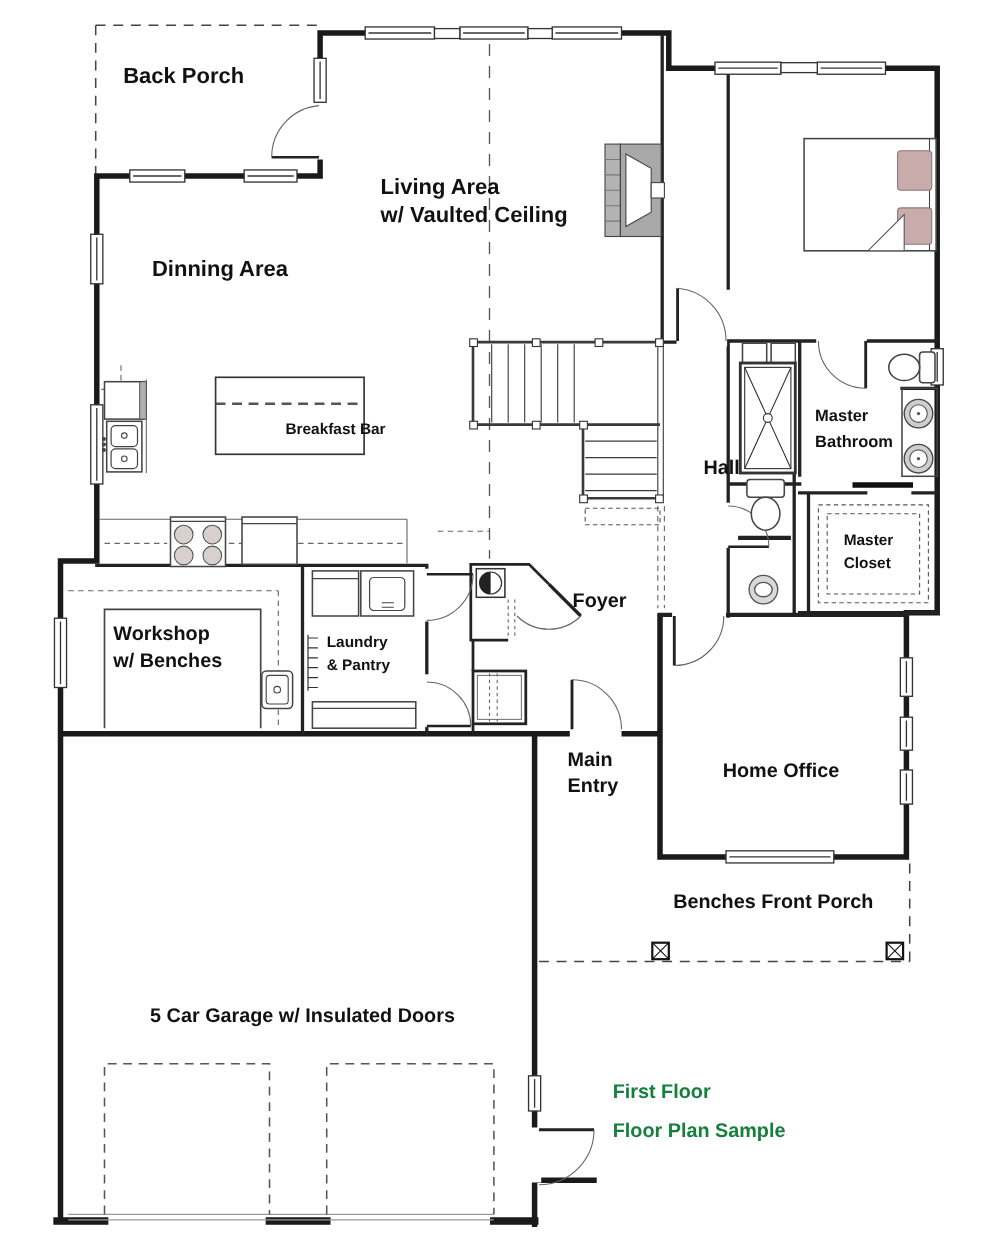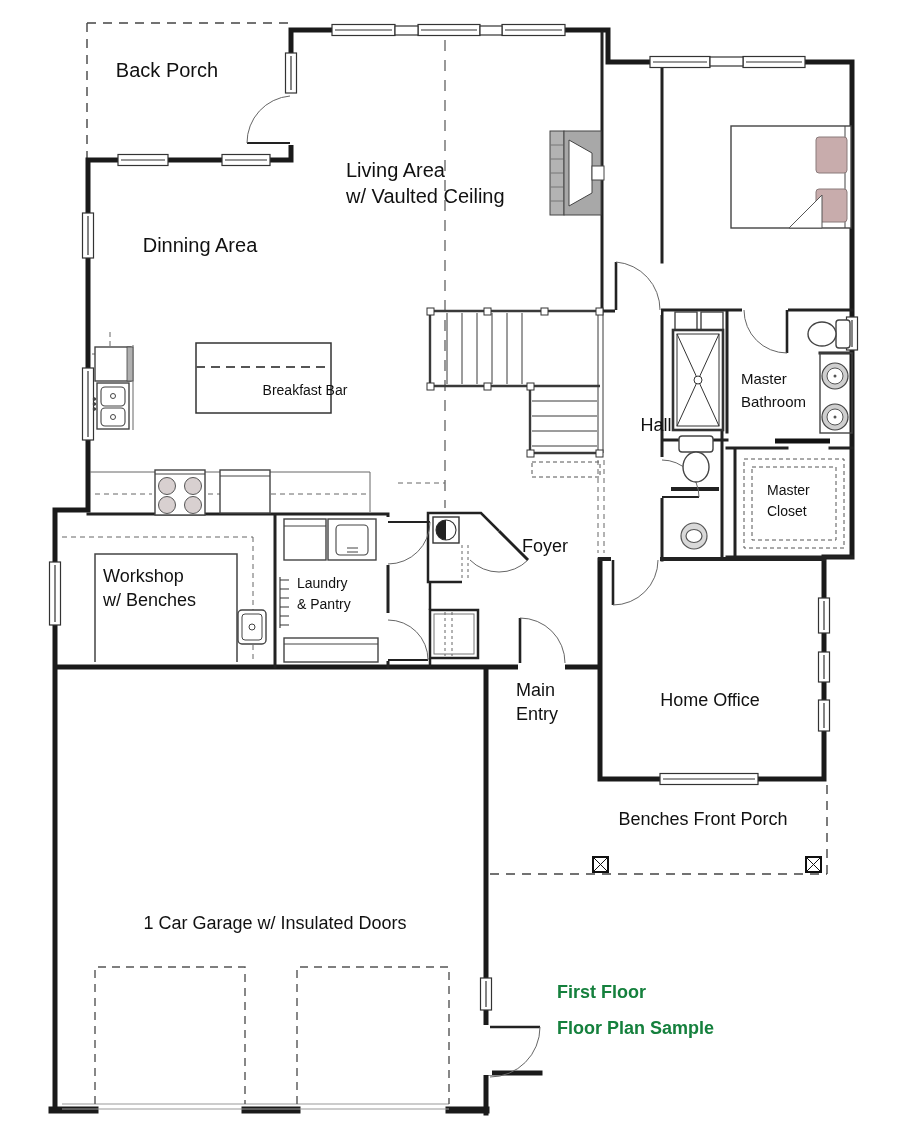--- a/index.html
+++ b/index.html
@@ -1,19 +1,19 @@
 <!DOCTYPE html>
 <html><head>
 <meta charset="utf-8">
 <style>
   html,body{margin:0;padding:0;background:#fff;}
   .stage{position:relative;width:900px;height:1144px;background:#ffffff;overflow:hidden;
          font-family:"Liberation Sans", sans-serif;}
   .stage svg{position:absolute;left:0;top:0;}
-  .lbl{position:absolute;color:#111;font-weight:400;white-space:pre-line;line-height:1.32;}
+  .lbl{position:absolute;color:#111;font-weight:700;white-space:pre-line;line-height:1.32;}
   .ctr{transform:translate(-50%,-50%);text-align:center;white-space:nowrap;}
   .lbl-xl{font-size:20px;}
   .lbl-lg{font-size:18px;}
   .lbl-md{font-size:15px;line-height:1.5;}
   .lbl-sm{font-size:14px;line-height:1.5;}
   .caption{position:absolute;left:557px;top:946px;color:#15803d;font-weight:700;
            font-size:18px;line-height:36px;white-space:pre-line;margin-top:28px;}
 </style>
 </head>
 <body>
@@ -340,17 +340,17 @@
 Closet</div>
   <div class="lbl lbl-lg ctr" style="left:545px;top:519px;margin-top:28px;">Foyer</div>
   <div class="lbl lbl-lg" style="left:103px;top:565px;">Workshop
 w/ Benches</div>
   <div class="lbl lbl-sm" style="left:297px;top:573px;">Laundry
 &amp; Pantry</div>
   <div class="lbl lbl-lg" style="left:516px;top:679px;">Main
 Entry</div>
   <div class="lbl lbl-lg ctr" style="left:710px;top:701px;">Home Office</div>
   <div class="lbl lbl-lg ctr" style="left:703px;top:820px;">Benches Front Porch</div>
-  <div class="lbl lbl-lg ctr" style="left:275px;top:924px;">1 Car Garage w/ Insulated Doors</div>
+  <div class="lbl lbl-lg ctr" style="left:275px;top:924px;">5 Car Garage w/ Insulated Doors</div>
 
   <div class="caption">First Floor
 Floor Plan Sample</div>
 </div>
 
 </body></html>

